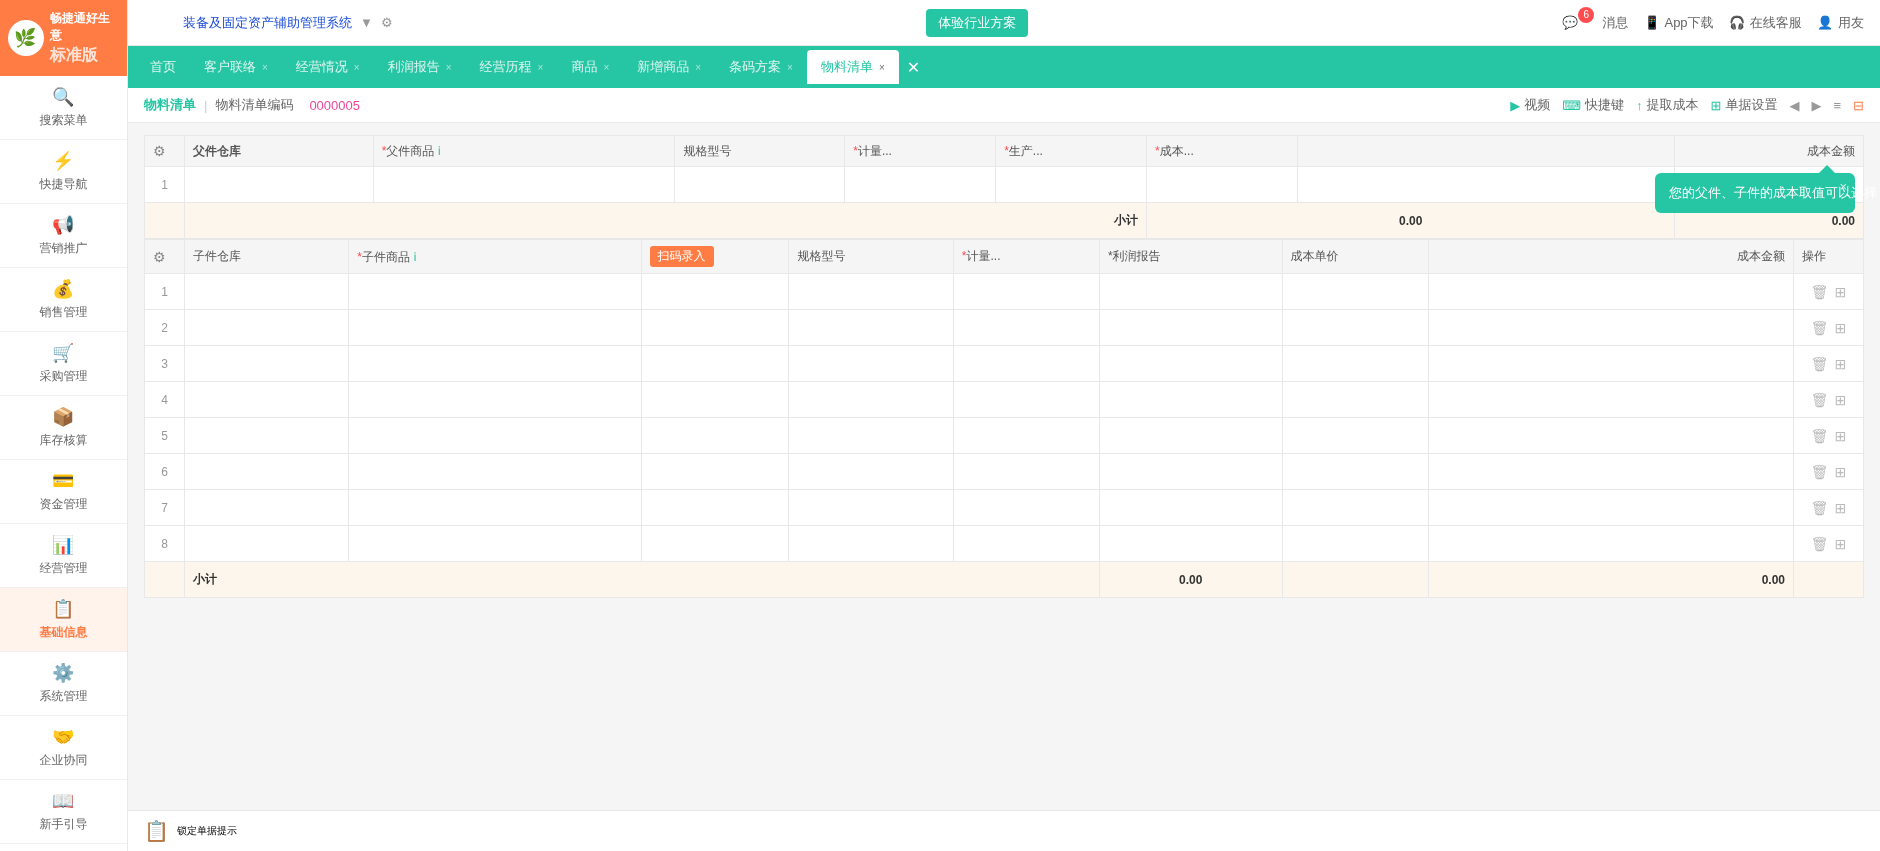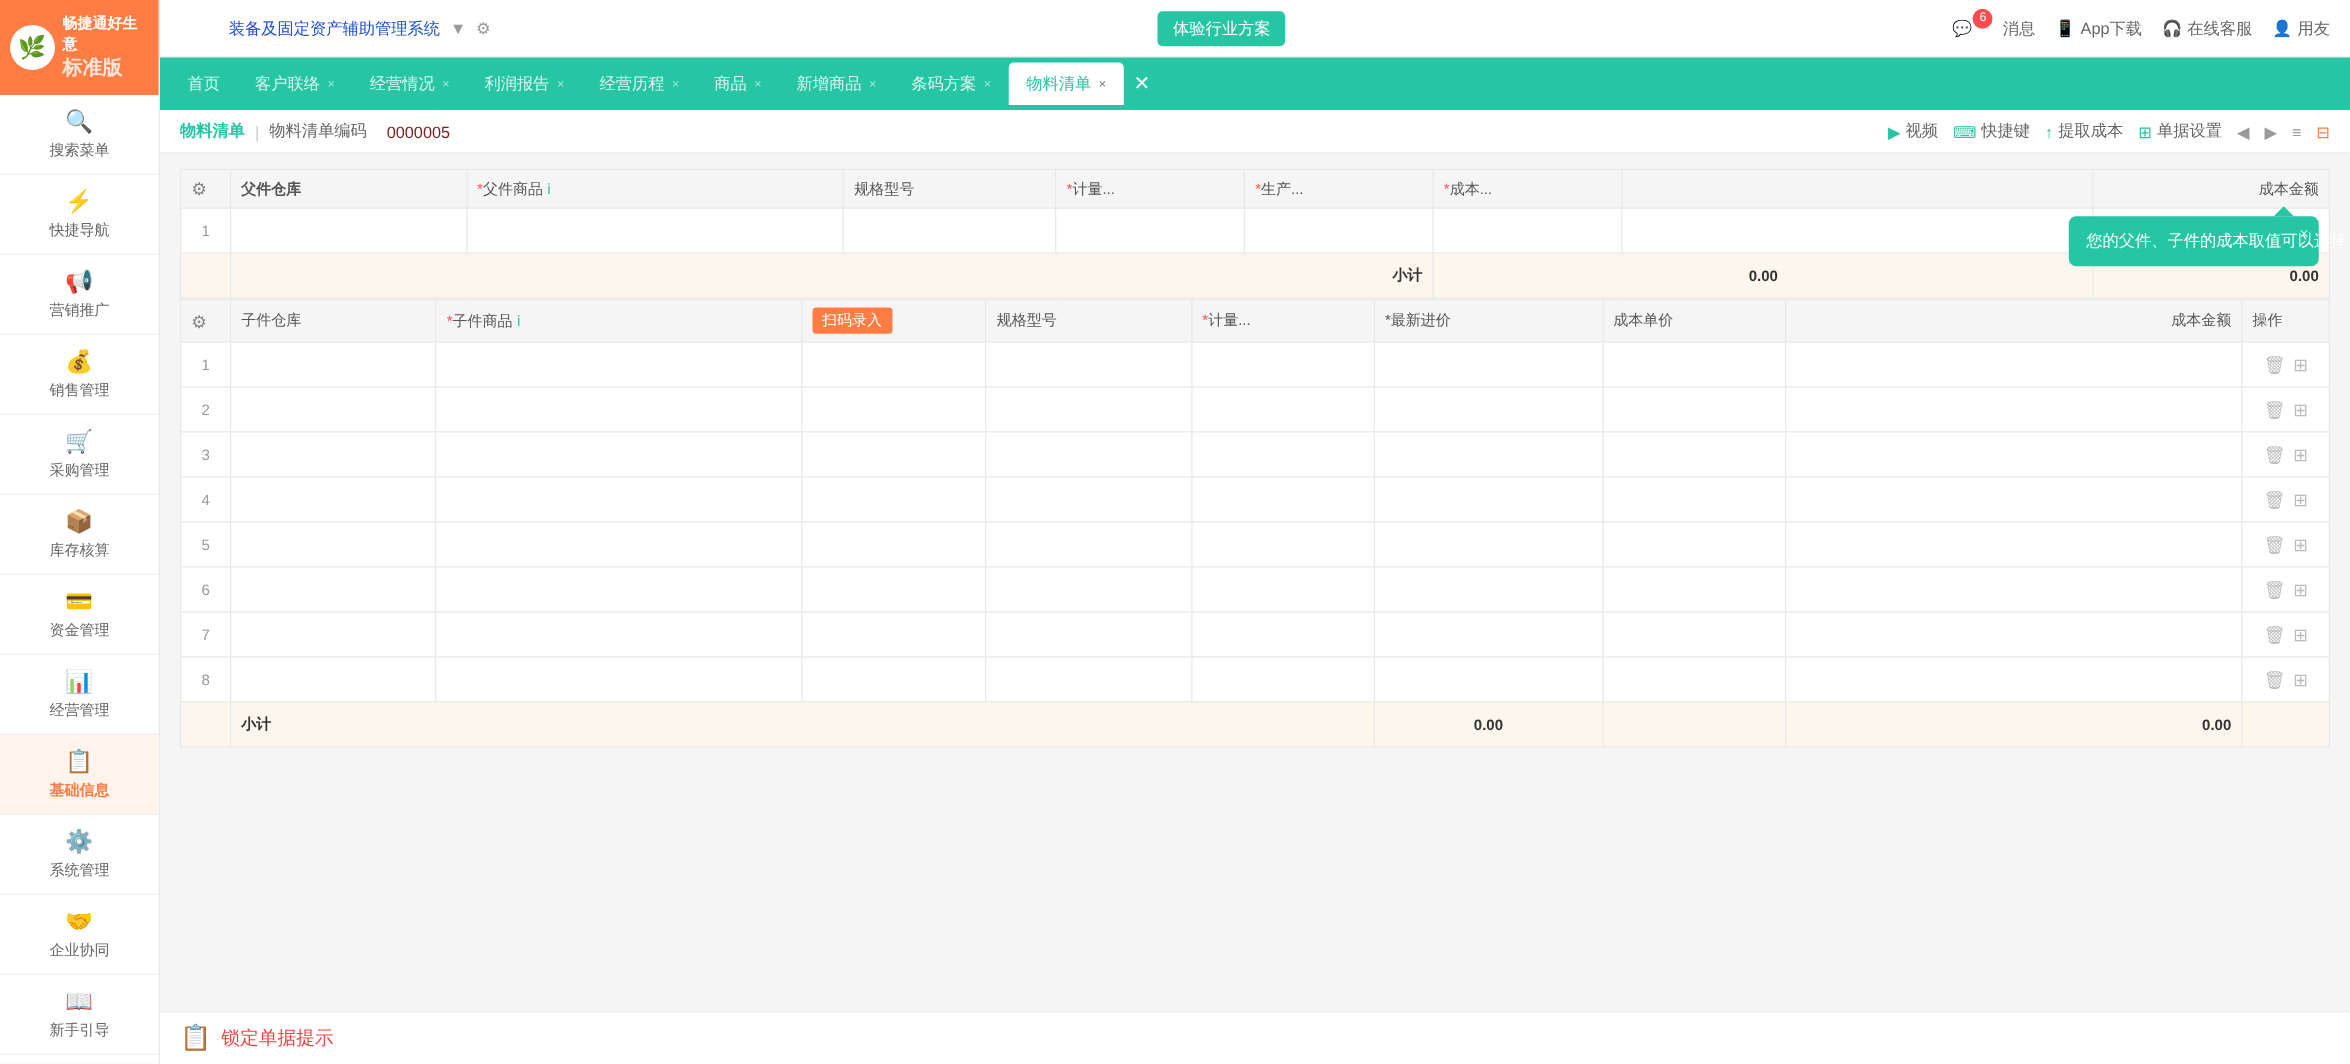--- a/index.html
+++ b/index.html
@@ -410,21 +410,21 @@
     <span class="close-x" style="color:#fff;margin-left:8px;">✕</span>
   </div>
 
   <div class="page-area">
 
     <div class="page-header">
       <div class="breadcrumb">
         <span class="current">物料清单</span>
         <span style="color:#ccc;">|</span>
         <span>物料清单编码</span>
-        <span style="color:#7f1d1d;margin-left:8px;">0000005</span>
+        <span style="color:#ec4899;margin-left:8px;">0000005</span>
       </div>
       <div class="page-tools">
         <div class="page-tools-item">
           <span class="icon">▶</span>
           <span>视频</span>
         </div>
         <div class="page-tools-item">
           <span class="icon" style="color:#26c5a3;">⌨</span>
           <span>快捷键</span>
         </div>
@@ -507,21 +507,21 @@
             <th style="min-width:90px;">子件仓库</th>
             <th style="min-width:160px;">
               <span class="required">*</span>子件商品
               <span class="info-icon">ℹ</span>
             </th>
             <th style="min-width:80px;">
               <button class="scan-btn">扫码录入</button>
             </th>
             <th style="min-width:90px;">规格型号</th>
             <th style="min-width:80px;"><span class="required">*</span>计量...</th>
-            <th style="min-width:100px;">*最新进价</th>
+            <th style="min-width:100px;">*利润报告</th>
             <th style="min-width:80px;">成本单价</th>
             <th style="min-width:200px;text-align:right;">成本金额</th>
             <th class="col-action">操作</th>
           </tr>
         </thead>
         <tbody>
           <tr>
             <td class="row-num">1</td>
             <td></td>
             <td></td>
@@ -667,17 +667,17 @@
             <td style="text-align:right;">0.00</td>
             <td></td>
           </tr>
         </tbody>
       </table>
 
     </div>
 
     <div class="bottom-bar">
       <span class="bottom-bar-icon">📋</span>
-      <span style="color:#ef4444;font-size:15px;text-align:right;">锁定单据提示</span>
+      <span style="color:#000000;font-size:10px;text-align:right;">锁定单据提示</span>
     </div>
 
   </div>
 </div>
 
 </body></html>

